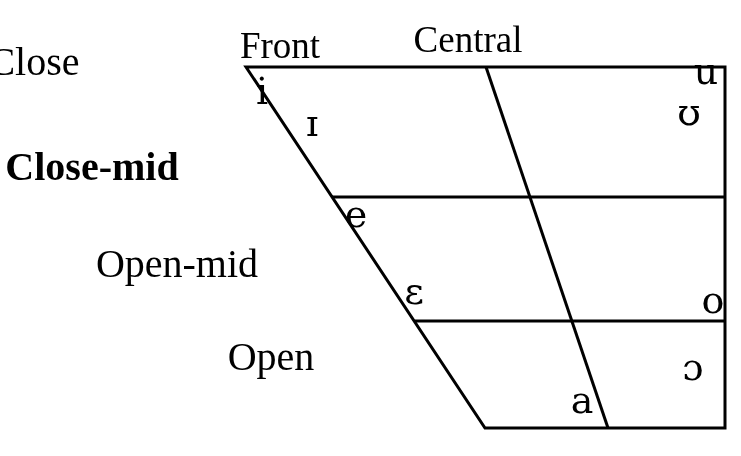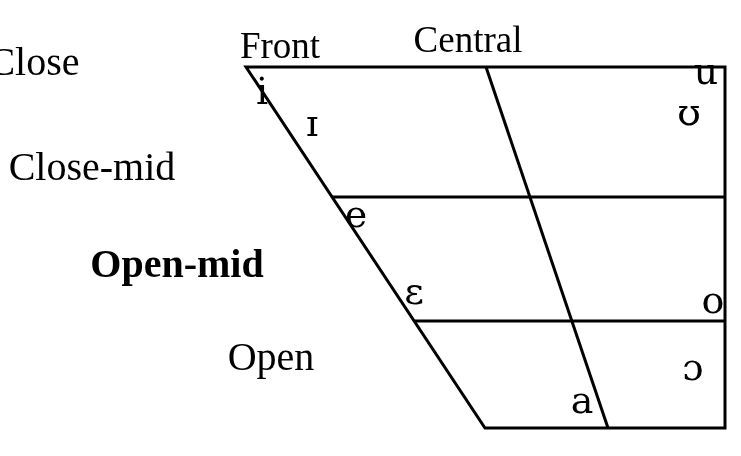--- a/index.html
+++ b/index.html
@@ -37,22 +37,22 @@
   .vowel {
     font-size: 38px;
     font-family: "DejaVu Serif", "Liberation Serif", serif;
   }
   
   .pos-front   { left: 280px; top: 45px; }
   .pos-central { left: 468px; top: 39px; }
   .pos-back    { left: 677px; top: 44px; }
   
   .pos-close     { left: 34px;  top: 62px; }
-  .pos-close-mid { left: 92px;  top: 167px; }
-  .pos-open-mid  { left: 177px; top: 264px; font-weight: bold; }
+  .pos-close-mid { left: 92px;  top: 167px; font-weight: bold; }
+  .pos-open-mid  { left: 177px; top: 264px; }
   .pos-open      { left: 271px; top: 357px; text-align: right; }
   
   .pos-i   { left: 262px; top: 91px; }
   .pos-ih  { left: 312px; top: 123px; }
   .pos-u   { left: 706px; top: 71px; }
   .pos-uh  { left: 689px; top: 112px; }
   .pos-e   { left: 356px; top: 214px; }
   .pos-eps { left: 414px; top: 291px; }
   .pos-o   { left: 713px; top: 300px; }
   .pos-oo  { left: 693px; top: 367px; }

